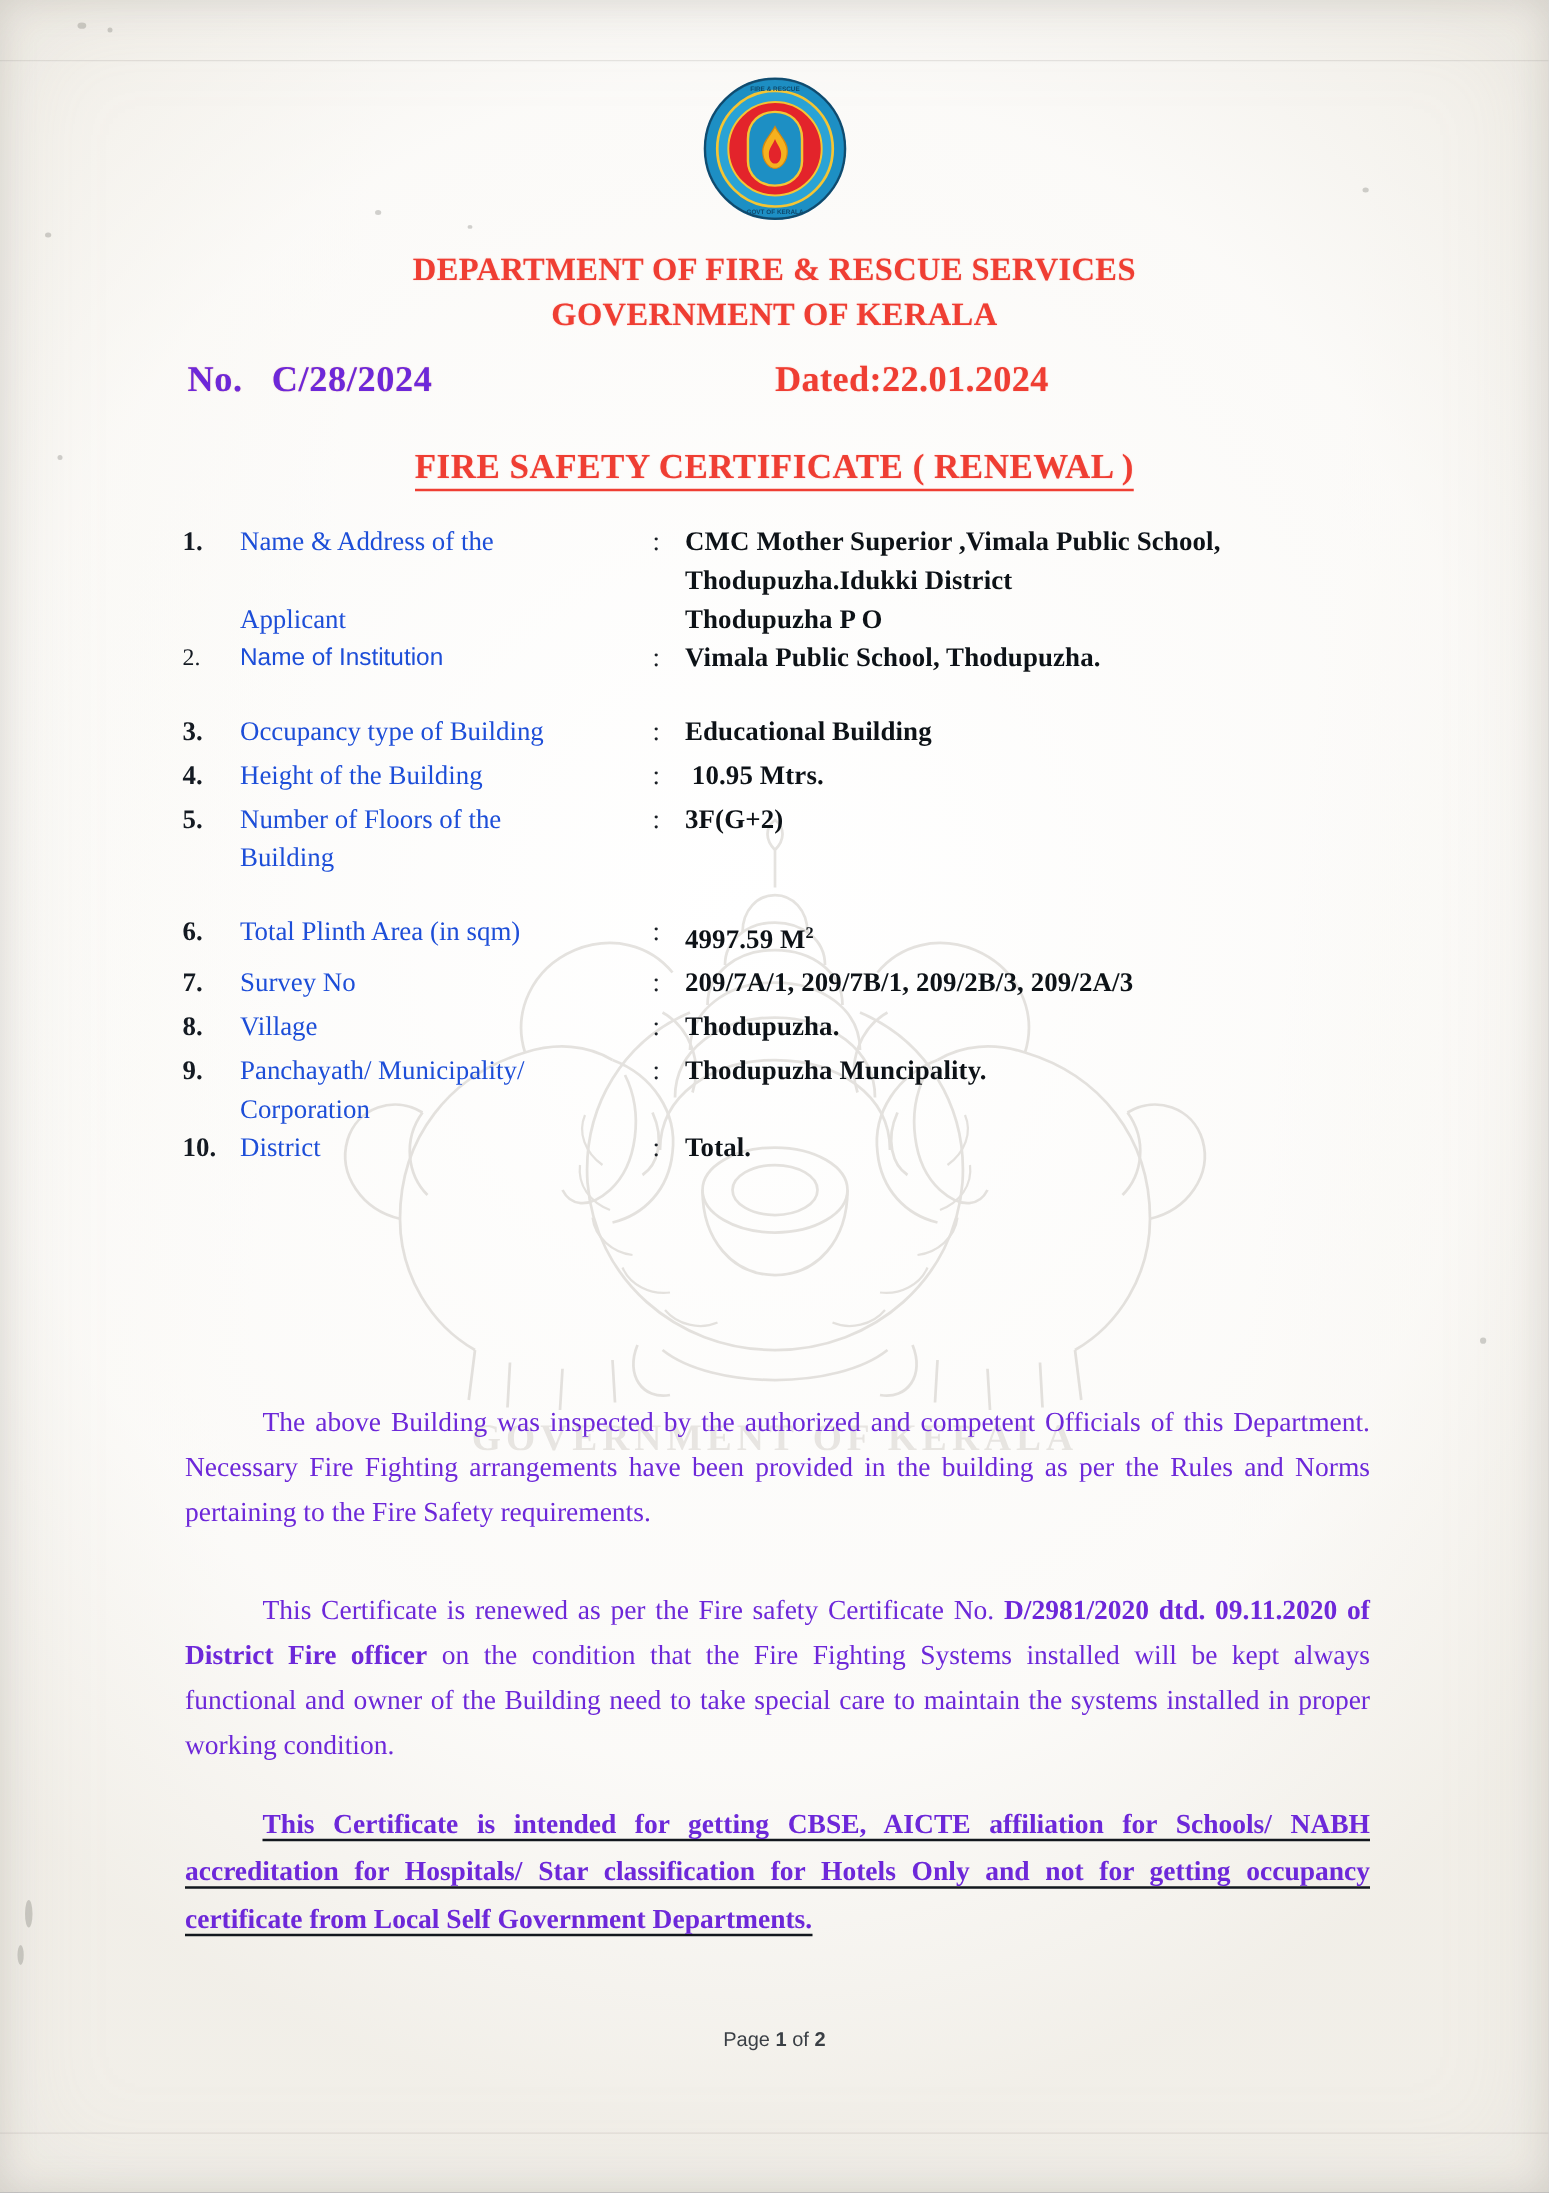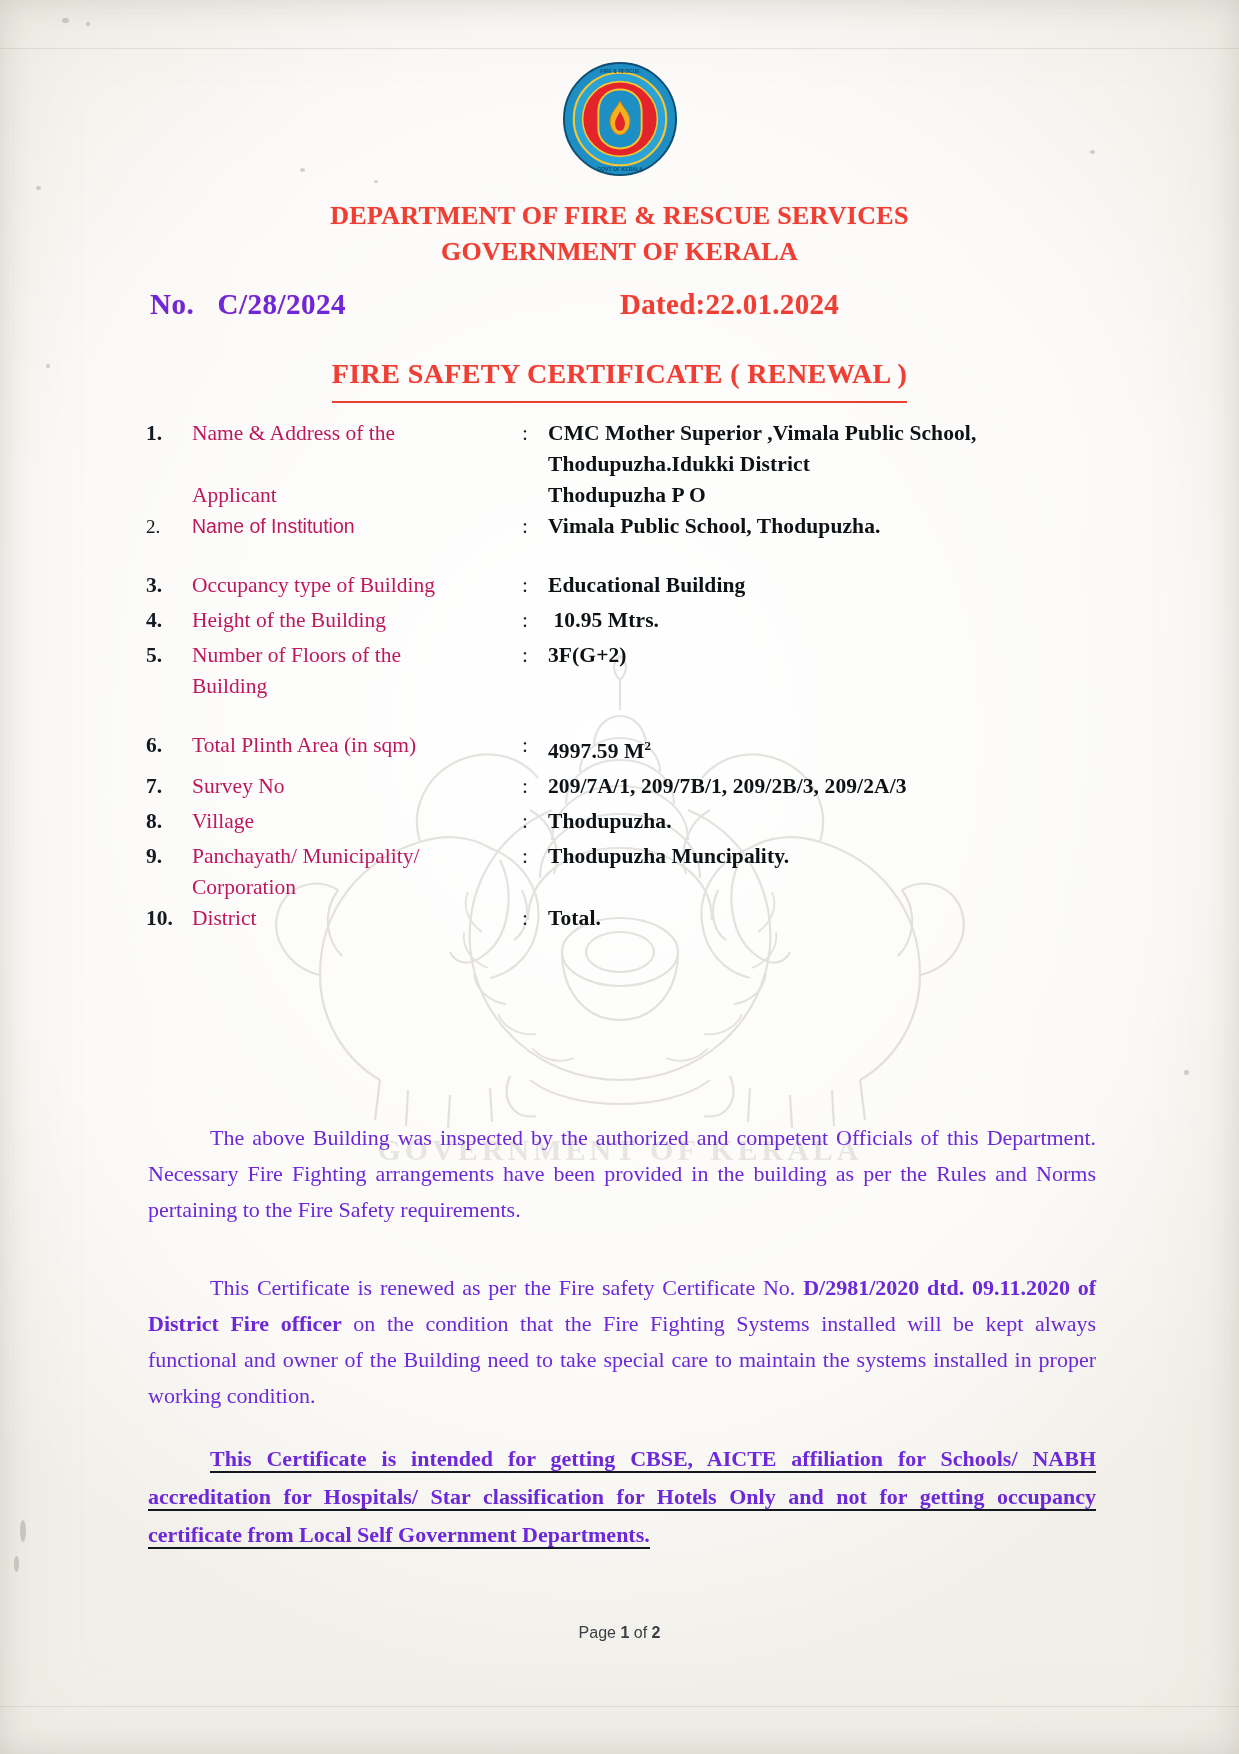--- a/index.html
+++ b/index.html
@@ -106,21 +106,21 @@
     left: 0; right: 0;
     text-align: center;
     font-weight: bold;
     font-size: 28px;
     color: #ef3e33;
     letter-spacing: 0.4px;
     text-shadow: 0 0 1px rgba(239,62,51,0.4);
   }
   .cert-title span {
     border-bottom: 2.5px solid #ef3e33;
-    padding-bottom: 12px;
+    padding-bottom: 2px;
   }
 
   
   .details {
     position: absolute;
     top: 418px;
     left: 146px;
     width: 960px;
   }
   .row {
@@ -131,21 +131,21 @@
   }
   .row .num {
     width: 46px;
     flex: 0 0 46px;
     font-weight: bold;
     color: #141a22;
   }
   .row .label {
     width: 330px;
     flex: 0 0 330px;
-    color: #be185d;
+    color: #1d4ed8;
   }
   .row .colon {
     width: 26px;
     flex: 0 0 26px;
     color: #1b2026;
   }
   .row .value {
     flex: 1;
     font-weight: bold;
     color: #0d1217;

